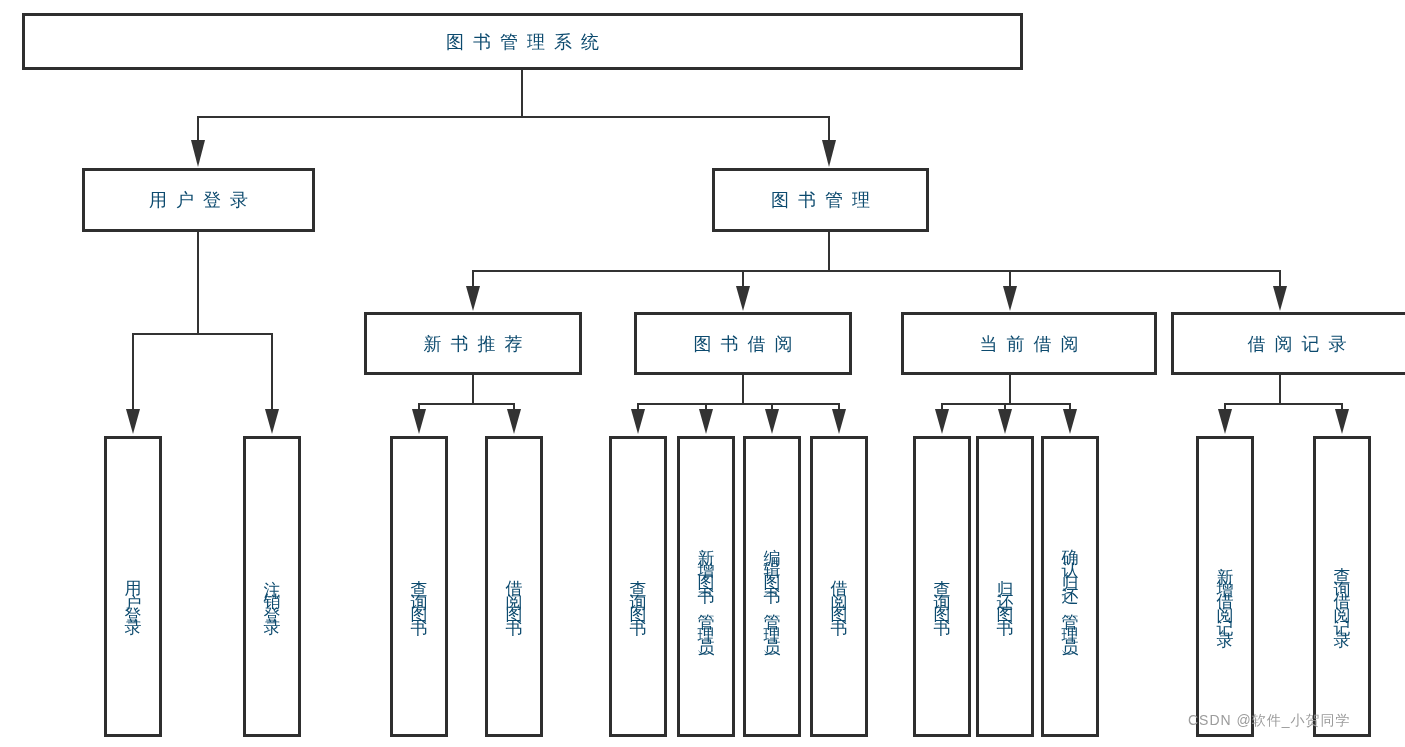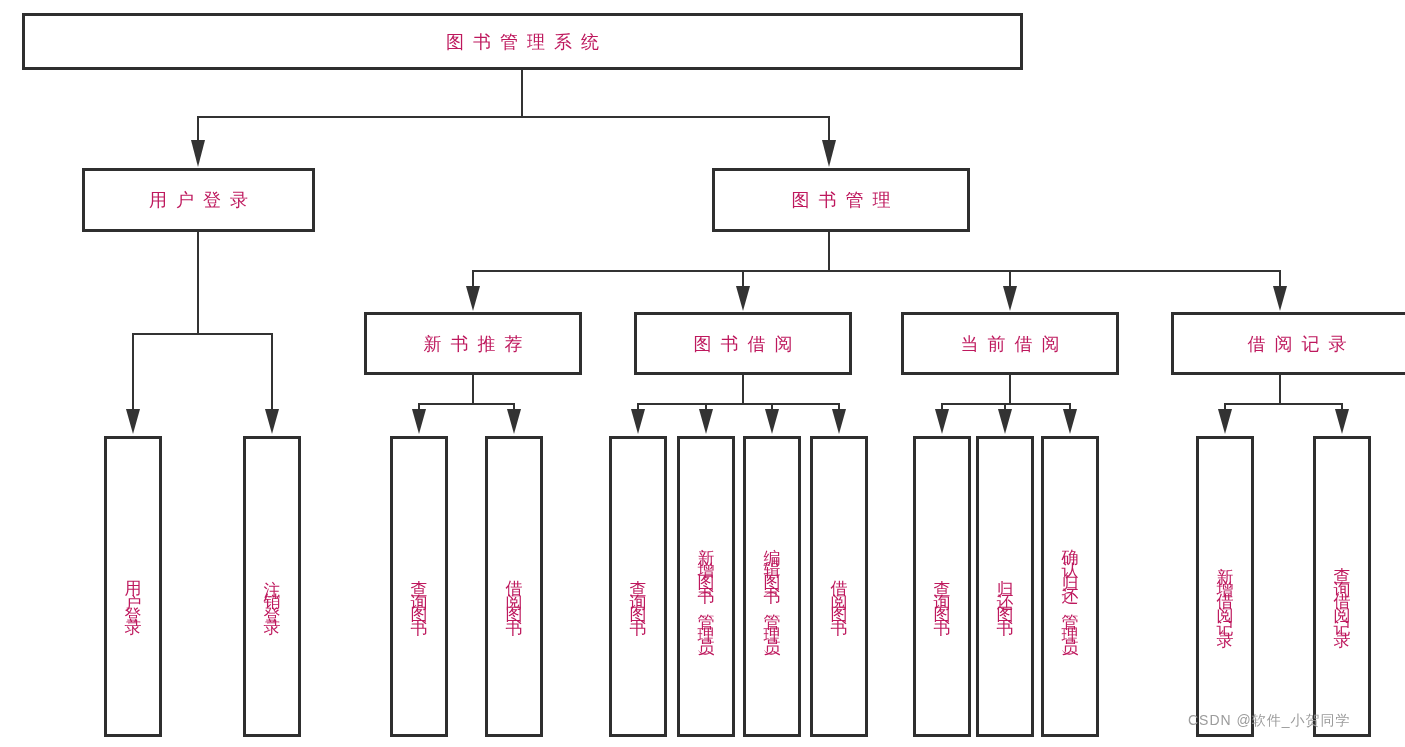--- a/index.html
+++ b/index.html
@@ -23,46 +23,46 @@
     height: 747px;
   }
   .box {
     position: absolute;
     box-sizing: border-box;
     background: #ffffff;
     border: 3px solid #2f2f2f;
     display: flex;
     align-items: center;
     justify-content: center;
-    color: #be185d;
+    color: #0c4a6e;
   }
   .hlabel {
     font-size: 18px;
     letter-spacing: 9px;
     margin-right: -9px;
     white-space: nowrap;
   }
   .leaf .vlabel {
     writing-mode: vertical-rl;
     text-orientation: mixed;
     font-size: 17px;
     letter-spacing: 13px;
     margin-bottom: -13px;
     line-height: 1;
     white-space: nowrap;
   }
   
   .n-root  { left: 22px;   top: 13px;  width: 1001px; height: 57px; }
   
   .n-login { left: 82px;   top: 168px; width: 233px;  height: 64px; }
-  .n-mgmt  { left: 712px;  top: 168px; width: 258px;  height: 64px; }
+  .n-mgmt  { left: 712px;  top: 168px; width: 217px;  height: 64px; }
   
   .n-g0 { left: 364px;  top: 312px; width: 218px; height: 63px; align-items: center; }
   .n-g1 { left: 634px;  top: 312px; width: 218px; height: 63px; }
-  .n-g2 { left: 901px;  top: 312px; width: 218px; height: 63px; }
+  .n-g2 { left: 901px;  top: 312px; width: 256px; height: 63px; }
   .n-g3 { left: 1171px; top: 312px; width: 252px; height: 63px; }
   
   .leaf { top: 436px; width: 58px; height: 301px; }
   .l-a0 { left: 104px; }  .l-a1 { left: 243px; }
   .l-b0 { left: 390px; }  .l-b1 { left: 485px; }
   .l-c0 { left: 609px; }  .l-c1 { left: 677px; }  .l-c2 { left: 743px; }  .l-c3 { left: 810px; }
   .l-d0 { left: 913px; }  .l-d1 { left: 976px; }  .l-d2 { left: 1041px; }
   .l-e0 { left: 1196px; } .l-e1 { left: 1313px; }
   #watermark {
     position: absolute;

